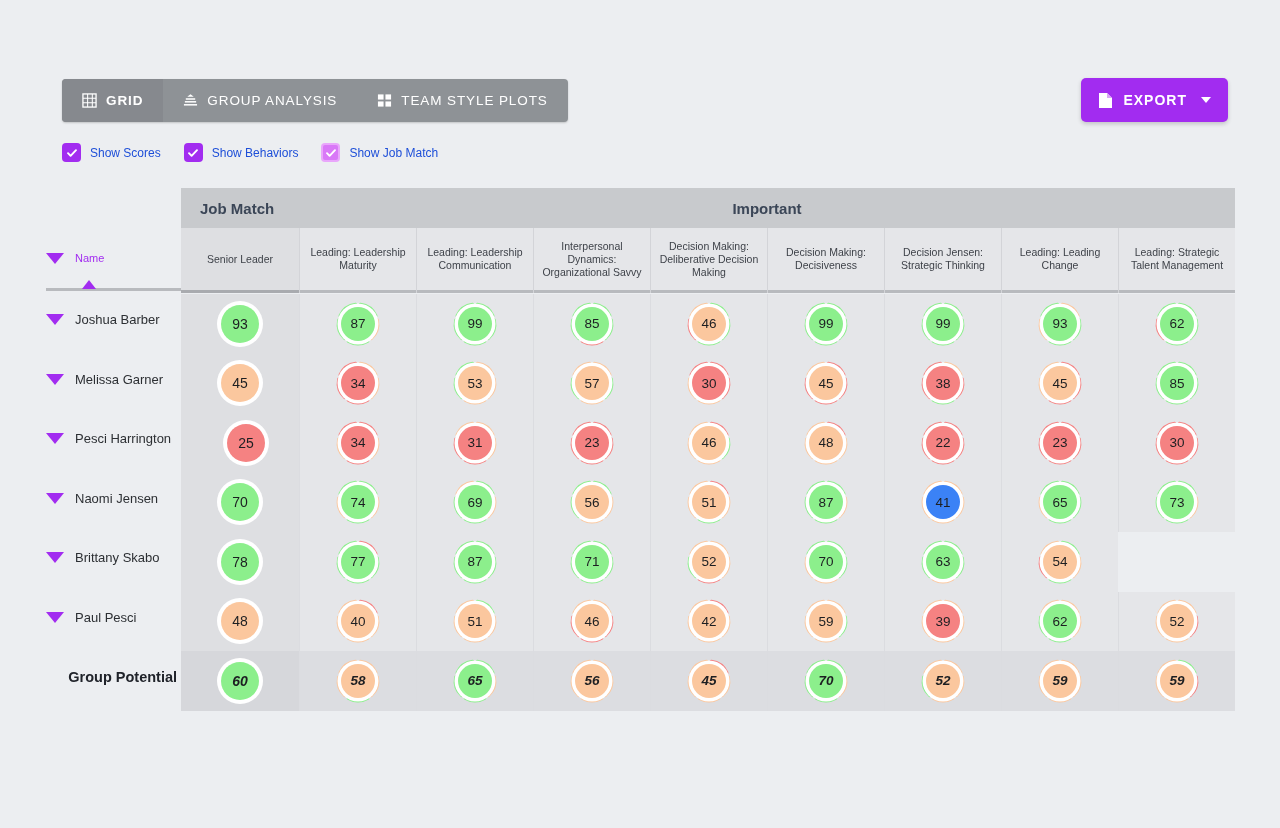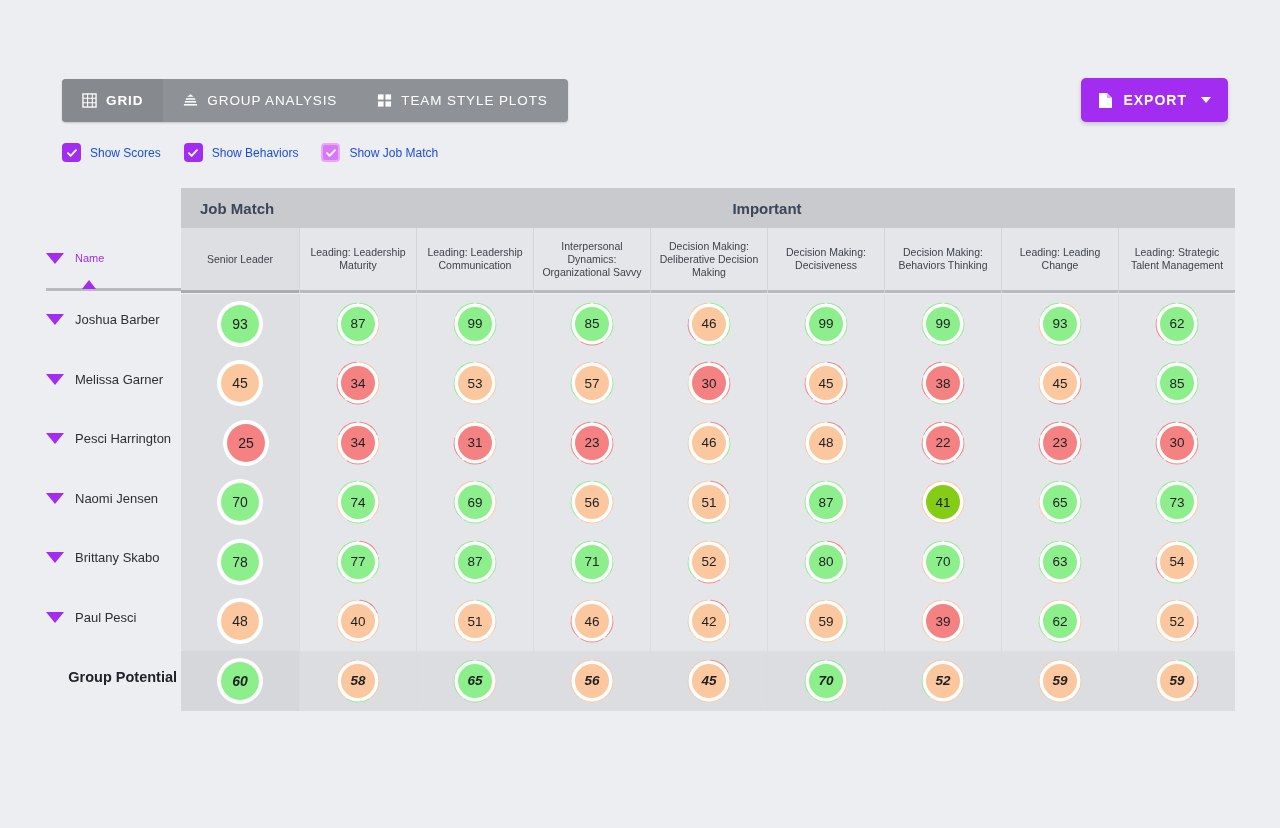--- a/index.html
+++ b/index.html
@@ -316,21 +316,21 @@
             <div class="head-cell" style="width: 117px;">
               <span>Interpersonal Dynamics: Organizational Savvy</span>
             </div>
             <div class="head-cell" style="width: 117px;">
               <span>Decision Making: Deliberative Decision Making</span>
             </div>
             <div class="head-cell" style="width: 117px;">
               <span>Decision Making: Decisiveness</span>
             </div>
             <div class="head-cell" style="width: 117px;">
-              <span>Decision Making: Behaviors Thinking</span>
+              <span>Decision Jensen: Strategic Thinking</span>
             </div>
             <div class="head-cell" style="width: 117px;">
               <span>Leading: Leading Change</span>
             </div>
             <div class="head-cell" style="width: 117px;">
               <span>Leading: Strategic Talent Management</span>
             </div>
           </div>
         <div class="divider-row" id="divrow">
             <div class="divider-seg jm" style="width: 118px;"></div>
@@ -721,21 +721,21 @@
               </div>
               <div class="cell" style="width: 117px;">
                 <div class="score">
                   <svg width="48" height="48" viewBox="0 0 48 48">
                     <path d="M26.38 4.65 A19.5 19.5 0 0 1 41.67 15.76" stroke="#fbc79e" stroke-width="3.6" fill="none" stroke-linecap="round"></path>
                     <path d="M43.14 20.28 A19.5 19.5 0 0 1 37.30 38.26" stroke="#fbc79e" stroke-width="3.6" fill="none" stroke-linecap="round"></path>
                     <path d="M33.45 41.06 A19.5 19.5 0 0 1 14.55 41.06" stroke="#fbc79e" stroke-width="3.6" fill="none" stroke-linecap="round"></path>
                     <path d="M10.70 38.26 A19.5 19.5 0 0 1 4.86 20.28" stroke="#fbc79e" stroke-width="3.6" fill="none" stroke-linecap="round"></path>
                     <path d="M6.33 15.76 A19.5 19.5 0 0 1 21.62 4.65" stroke="#fbc79e" stroke-width="3.6" fill="none" stroke-linecap="round"></path>
                   </svg>
-                  <div class="disc" style="background:#84cc16">41</div>
+                  <div class="disc" style="background:#3b82f6">41</div>
                 </div>
               </div>
               <div class="cell" style="width: 117px;">
                 <div class="score">
                   <svg width="48" height="48" viewBox="0 0 48 48">
                     <path d="M26.38 4.65 A19.5 19.5 0 0 1 41.67 15.76" stroke="#8cef8c" stroke-width="3.6" fill="none" stroke-linecap="round"></path>
                     <path d="M43.14 20.28 A19.5 19.5 0 0 1 37.30 38.26" stroke="#8cef8c" stroke-width="3.6" fill="none" stroke-linecap="round"></path>
                     <path d="M33.45 41.06 A19.5 19.5 0 0 1 14.55 41.06" stroke="#8cef8c" stroke-width="3.6" fill="none" stroke-linecap="round"></path>
                     <path d="M10.70 38.26 A19.5 19.5 0 0 1 4.86 20.28" stroke="#fbc79e" stroke-width="3.6" fill="none" stroke-linecap="round"></path>
                     <path d="M6.33 15.76 A19.5 19.5 0 0 1 21.62 4.65" stroke="#8cef8c" stroke-width="3.6" fill="none" stroke-linecap="round"></path>
@@ -801,32 +801,20 @@
               <div class="cell" style="width: 117px;">
                 <div class="score">
                   <svg width="48" height="48" viewBox="0 0 48 48">
                     <path d="M26.38 4.65 A19.5 19.5 0 0 1 41.67 15.76" stroke="#fbc79e" stroke-width="3.6" fill="none" stroke-linecap="round"></path>
                     <path d="M43.14 20.28 A19.5 19.5 0 0 1 37.30 38.26" stroke="#fbc79e" stroke-width="3.6" fill="none" stroke-linecap="round"></path>
                     <path d="M33.45 41.06 A19.5 19.5 0 0 1 14.55 41.06" stroke="#f58282" stroke-width="3.6" fill="none" stroke-linecap="round"></path>
                     <path d="M10.70 38.26 A19.5 19.5 0 0 1 4.86 20.28" stroke="#8cef8c" stroke-width="3.6" fill="none" stroke-linecap="round"></path>
                     <path d="M6.33 15.76 A19.5 19.5 0 0 1 21.62 4.65" stroke="#fbc79e" stroke-width="3.6" fill="none" stroke-linecap="round"></path>
                   </svg>
                   <div class="disc" style="background:#fbc79e">52</div>
-                </div>
-              </div>
-              <div class="cell" style="width: 117px;">
-                <div class="score">
-                  <svg width="48" height="48" viewBox="0 0 48 48">
-                    <path d="M26.38 4.65 A19.5 19.5 0 0 1 41.67 15.76" stroke="#f58282" stroke-width="3.6" fill="none" stroke-linecap="round"></path>
-                    <path d="M43.14 20.28 A19.5 19.5 0 0 1 37.30 38.26" stroke="#8cef8c" stroke-width="3.6" fill="none" stroke-linecap="round"></path>
-                    <path d="M33.45 41.06 A19.5 19.5 0 0 1 14.55 41.06" stroke="#8cef8c" stroke-width="3.6" fill="none" stroke-linecap="round"></path>
-                    <path d="M10.70 38.26 A19.5 19.5 0 0 1 4.86 20.28" stroke="#8cef8c" stroke-width="3.6" fill="none" stroke-linecap="round"></path>
-                    <path d="M6.33 15.76 A19.5 19.5 0 0 1 21.62 4.65" stroke="#8cef8c" stroke-width="3.6" fill="none" stroke-linecap="round"></path>
-                  </svg>
-                  <div class="disc" style="background:#8cef8c">80</div>
                 </div>
               </div>
               <div class="cell" style="width: 117px;">
                 <div class="score">
                   <svg width="48" height="48" viewBox="0 0 48 48">
                     <path d="M26.38 4.65 A19.5 19.5 0 0 1 41.67 15.76" stroke="#8cef8c" stroke-width="3.6" fill="none" stroke-linecap="round"></path>
                     <path d="M43.14 20.28 A19.5 19.5 0 0 1 37.30 38.26" stroke="#8cef8c" stroke-width="3.6" fill="none" stroke-linecap="round"></path>
                     <path d="M33.45 41.06 A19.5 19.5 0 0 1 14.55 41.06" stroke="#fbc79e" stroke-width="3.6" fill="none" stroke-linecap="round"></path>
                     <path d="M10.70 38.26 A19.5 19.5 0 0 1 4.86 20.28" stroke="#fbc79e" stroke-width="3.6" fill="none" stroke-linecap="round"></path>
                     <path d="M6.33 15.76 A19.5 19.5 0 0 1 21.62 4.65" stroke="#8cef8c" stroke-width="3.6" fill="none" stroke-linecap="round"></path>

